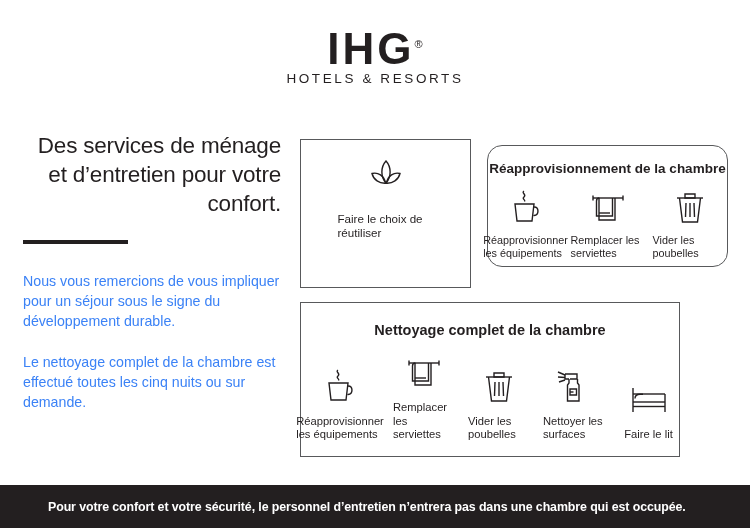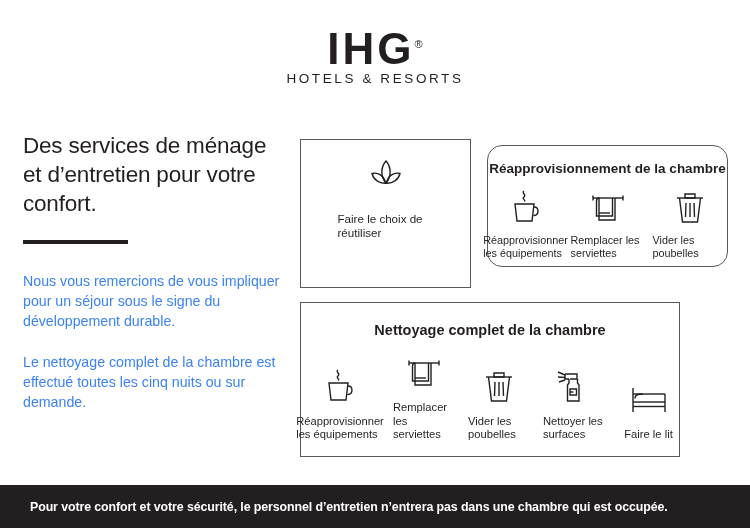--- a/index.html
+++ b/index.html
@@ -54,20 +54,21 @@
     top: 131px;
     width: 258px;
   }
   .headline {
     font-size: 22.5px;
     line-height: 29px;
     font-weight: 400;
     color: #231f20;
     letter-spacing: -0.2px;
     margin: 0;
+    text-align: right;
   }
   .rule {
     width: 105px;
     height: 4px;
     background: #231f20;
     margin: 22px 0 0 0;
   }
   .body-para {
     font-size: 14.2px;
     line-height: 20px;
@@ -167,21 +168,21 @@
     width: 750px;
     height: 43px;
     background: #231f20;
     display: flex;
     align-items: center;
   }
   .footer-text {
     color: #ffffff;
     font-size: 12.4px;
     font-weight: 700;
-    padding-left: 30px;
+    padding-left: 48px;
     letter-spacing: -0.1px;
   }
 </style>
 </head>
 <body>
 
 <div class="logo-block">
   <div class="logo-mark"><span>IHG</span><span class="logo-tm">®</span></div>
   <div class="logo-sub">HOTELS &amp; RESORTS</div>
 </div>

